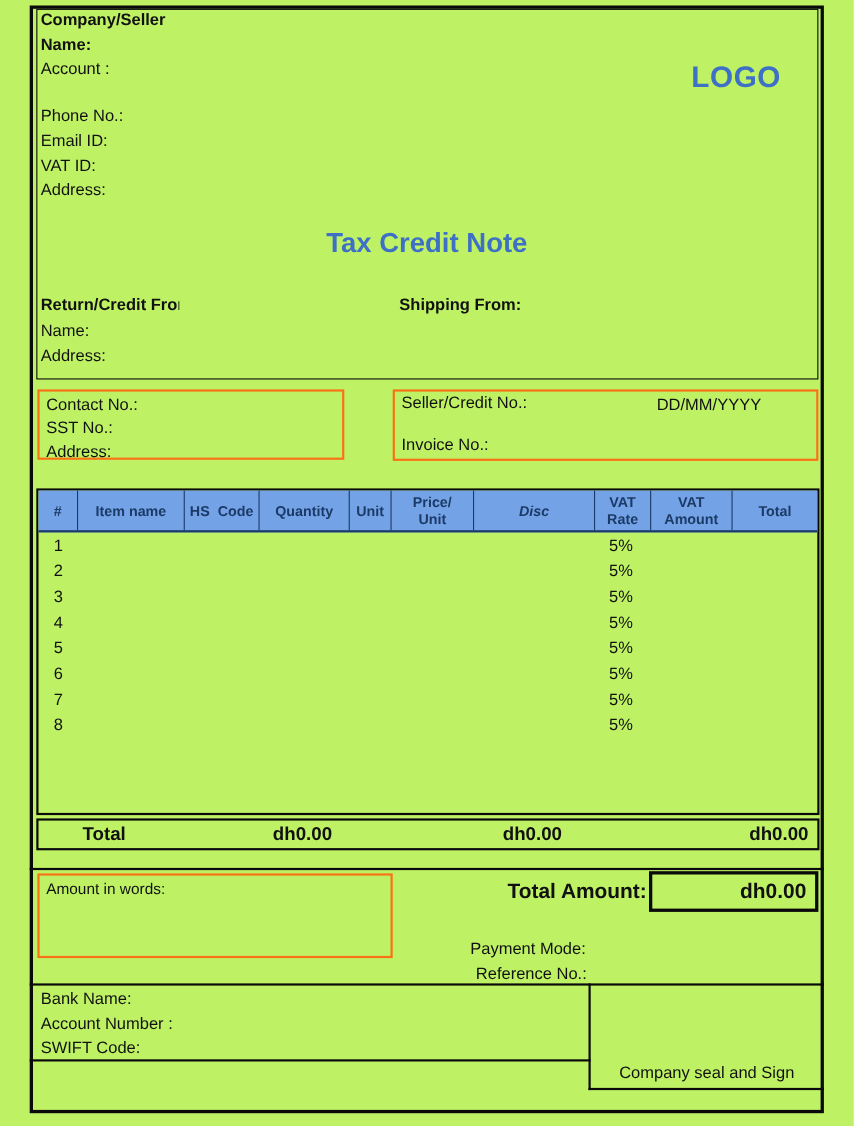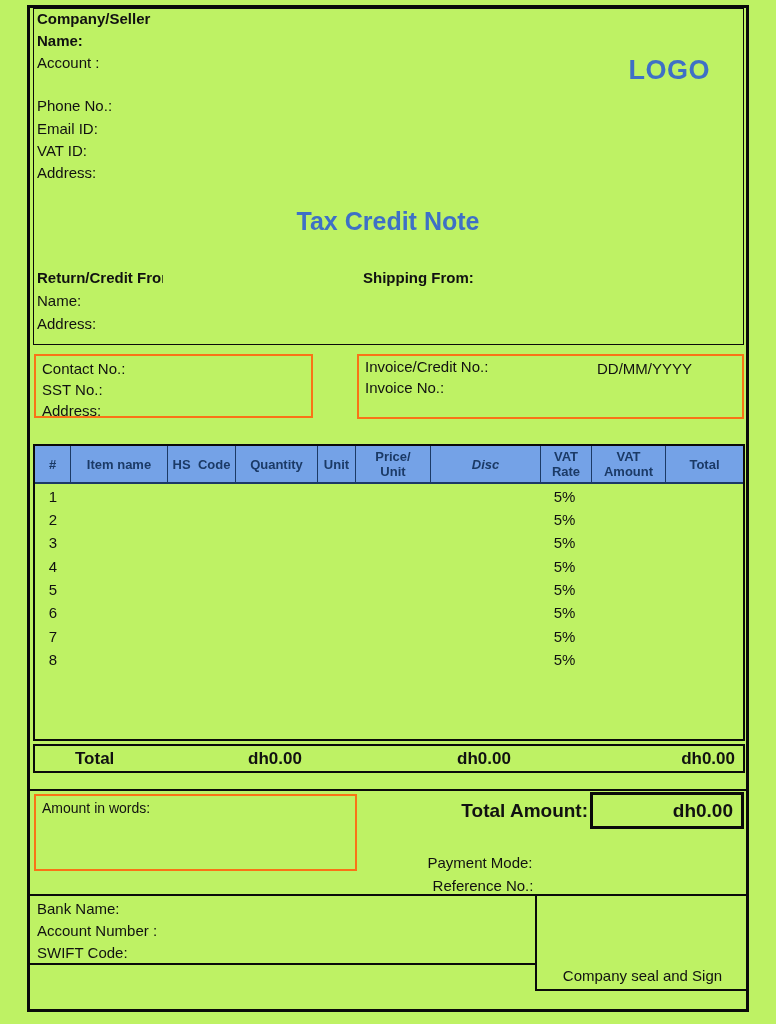--- a/index.html
+++ b/index.html
@@ -63,22 +63,22 @@
   <div class="abs t15" style="left:37px;top:314px;">Address:</div>
 
   <div class="abs thinbox" style="left:34px;top:354px;width:279px;height:64px;">
     <div class="t15" style="margin:3px 0 0 6px;">Contact No.:</div>
     <div class="t15" style="margin:1px 0 0 6px;">SST No.:</div>
     <div class="t15" style="margin:1px 0 0 6px;">Address:</div>
   </div>
 
   <div class="abs thinbox" style="left:357px;top:354px;width:387px;height:65px;">
     <div class="abs t15" style="left:238px;top:3px;">DD/MM/YYYY</div>
-    <div class="t15" style="margin:1px 0 0 6px;">Invoice/Credit No.:</div>
-    <div class="t15" style="margin:1px 0 0 6px;">Invoice No.:</div>
+    <div class="t15" style="margin:1px 0 0 6px;">Seller/Credit No.:</div>
+    <div class="t15" style="margin:18px 0 0 6px;">Invoice No.:</div>
   </div>
 
   <div class="abs tbl-wrap" style="left:33px;top:444px;width:712px;height:297px;">
     <div class="tbl-head">
       <div class="th" style="width:36px;">#</div>
       <div class="th" style="width:97px;">Item name</div>
       <div class="th" style="width:68px;">HS  Code</div>
       <div class="th" style="width:82px;">Quantity</div>
       <div class="th" style="width:38px;">Unit</div>
       <div class="th" style="width:75px;">Price/

